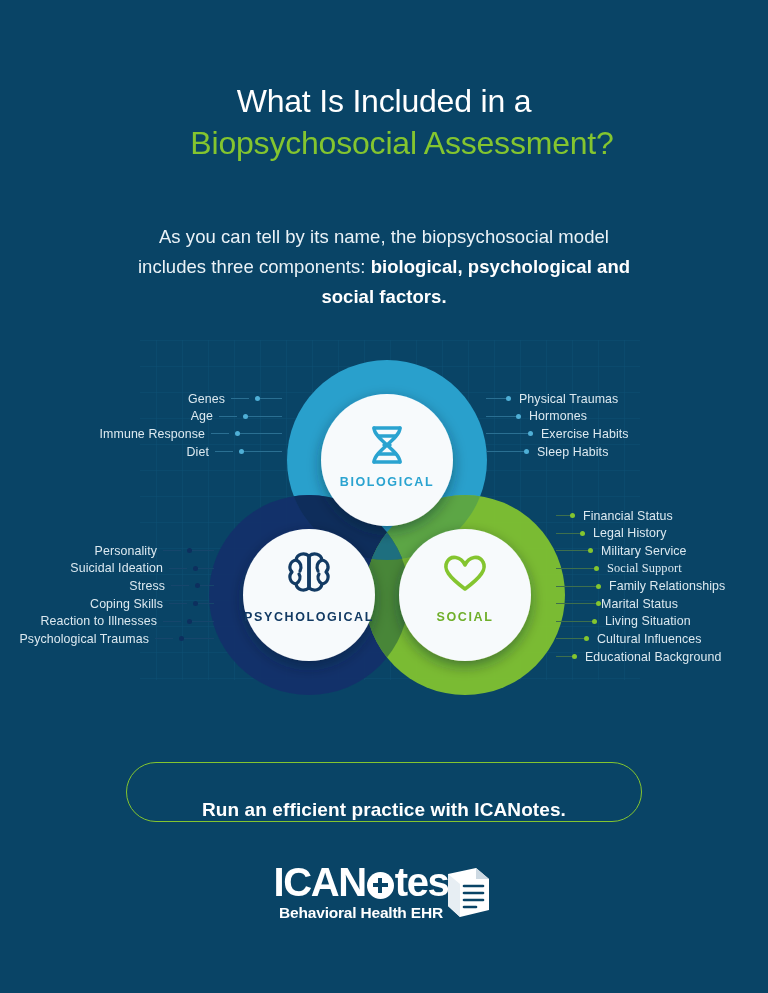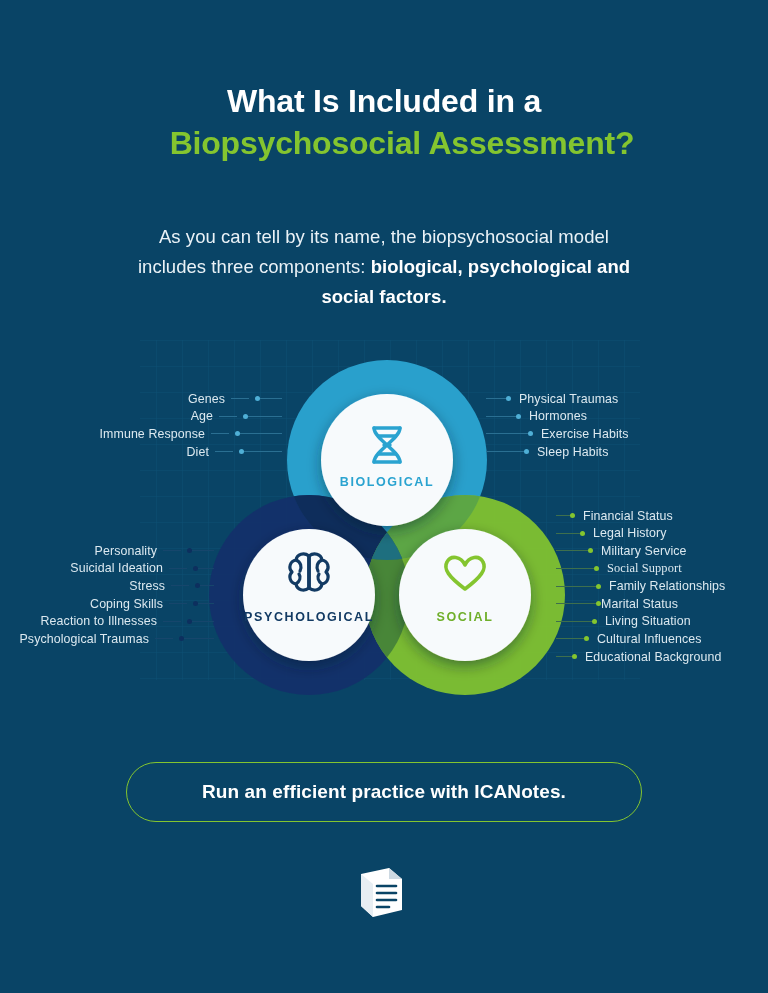--- a/index.html
+++ b/index.html
@@ -13,21 +13,21 @@
   .page{
     position:relative;
     width:768px; height:993px;
     background:#094466;
   }
 
   
   .heading{
     position:absolute; top:80px; left:0; width:768px;
     text-align:center;
-    font-size:32px; font-weight:bold; line-height:1.32;
+    font-size:32px; font-weight:normal; line-height:1.32;
     letter-spacing:-0.2px;
   }
   .heading .line1{ color:#ffffff; display:block; }
   .heading .line2{ color:#84C52F; display:block;margin-left:36px; }
 
   
   .subtitle{
     position:absolute; top:222px; left:129px; width:510px;
     text-align:center;
     color:#eaf2f7;
@@ -69,21 +69,21 @@
   .soc-right .dot{ background:#84C52F; }
   .soc-right .lead{ background:#3e6f4d; }
 
   
   .cta{
     position:absolute; left:126px; top:762px;
     width:516px; height:60px;
     border:1.6px solid #84C52F;
     border-radius:30px;
     background:transparent;
-    display:flex; align-items:center; justify-content:center;
+    display:flex; align-items:flex-end; justify-content:center;
     color:#ffffff; font-size:19px; font-weight:bold;
     letter-spacing:0.1px;
     cursor:pointer;
   }
 
   
   .logo{
     position:absolute; left:0; top:862px; width:768px;
     display:flex; align-items:flex-start; justify-content:center;
   }
@@ -347,20 +347,28 @@
       <span style="margin-left:8px;">Educational Background</span>
     </div>
   </div>
 
   <div class="cta">
     <span>Run an efficient practice with ICANotes.</span>
   </div>
 
   <div class="logo">
     <div class="logo-inner">
+      <div class="logo-text">
+        <div class="logo-word">
+          <span>ICAN</span>
+          <span class="cross-o"></span>
+          <span>tes</span>
+        </div>
+        <div class="logo-tag">Behavioral Health EHR</div>
+      </div>
       <div class="logo-doc">
         <svg width="52" height="54" viewBox="0 0 52 54" xmlns="http://www.w3.org/2000/svg">
           <path d="M6 8 L34 2 L47 13 L47 44 L18 51 L6 40 Z" fill="#ffffff"></path>
           <path d="M34 2 L34 13 L47 13" fill="#cdd9e2"></path>
           <g stroke="#094466" stroke-width="2.6" stroke-linecap="round">
             <path d="M22 20 H41"></path>
             <path d="M22 27 H41"></path>
             <path d="M22 34 H41"></path>
             <path d="M22 41 H34"></path>
           </g>

